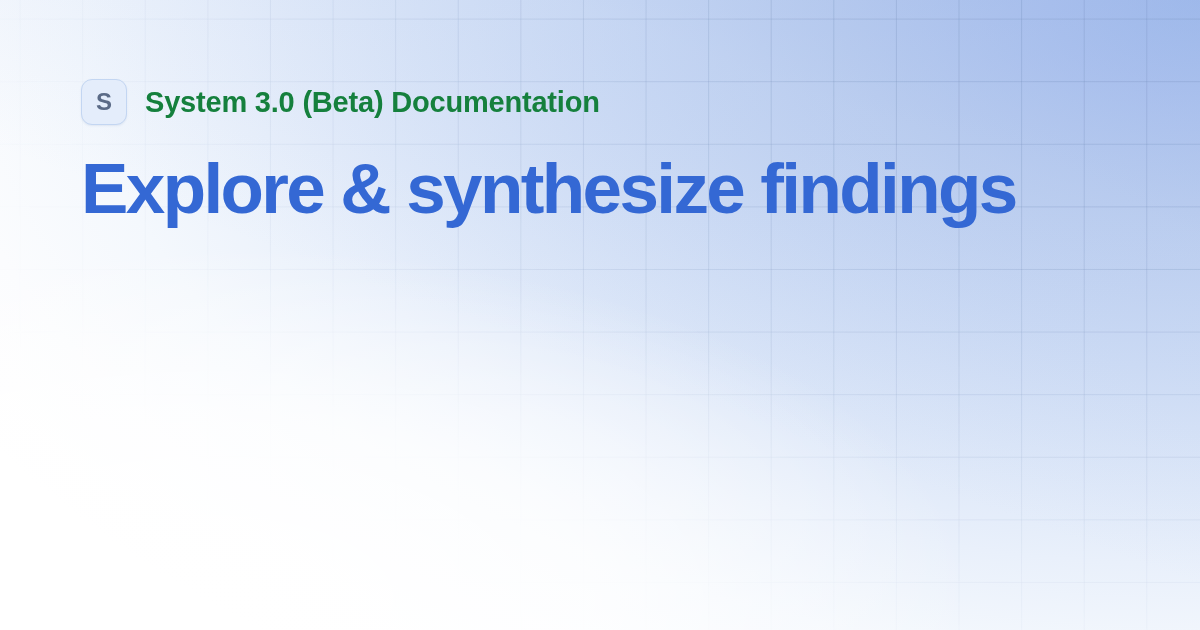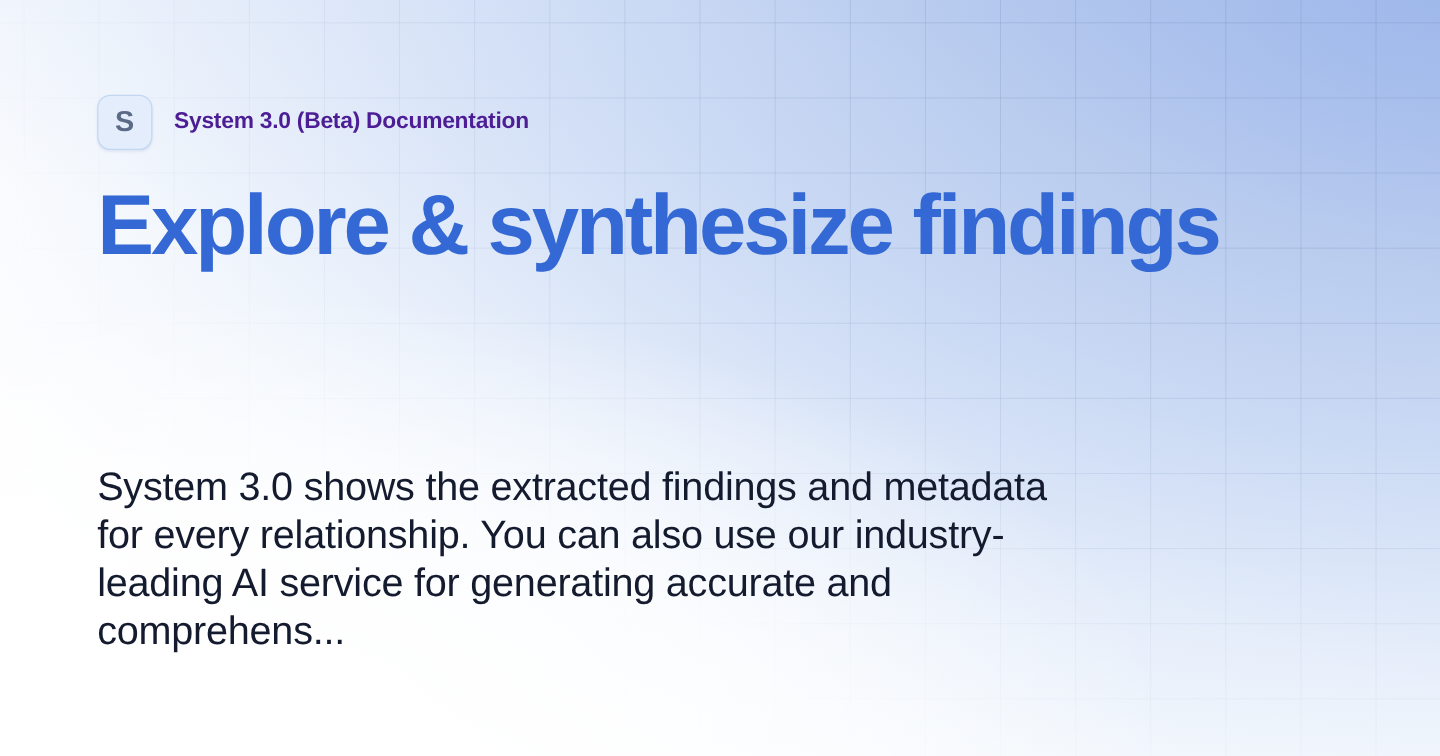--- a/index.html
+++ b/index.html
@@ -116,23 +116,23 @@
   }
   .brand-badge-letter {
     font-size: 24px;
     font-weight: 700;
     color: #5b6b87;
     line-height: 1;
     letter-spacing: 0.2px;
   }
 
   .brand-title {
-    font-size: 19px;
+    font-size: 29px;
     font-weight: 700;
-    color: #4c1d95;
+    color: #15803d;
     letter-spacing: -0.2px;
     white-space: nowrap;
   }
 
   .headline {
     position: absolute;
     top: 155px;
     left: 0;
     width: 990px;
     margin: 0;
@@ -170,16 +170,15 @@
 
     <div class="brand-row">
       <div class="brand-badge">
         <span class="brand-badge-letter">S</span>
       </div>
       <div class="brand-title">System 3.0 (Beta) Documentation</div>
     </div>
 
     <h1 class="headline">Explore &amp; synthesize findings</h1>
 
-    <p class="description">System 3.0 shows the extracted findings and metadata for every relationship. You can also use our industry-leading AI service for generating accurate and comprehens...</p>
 
   </div>
 </div>
 
 </body></html>

